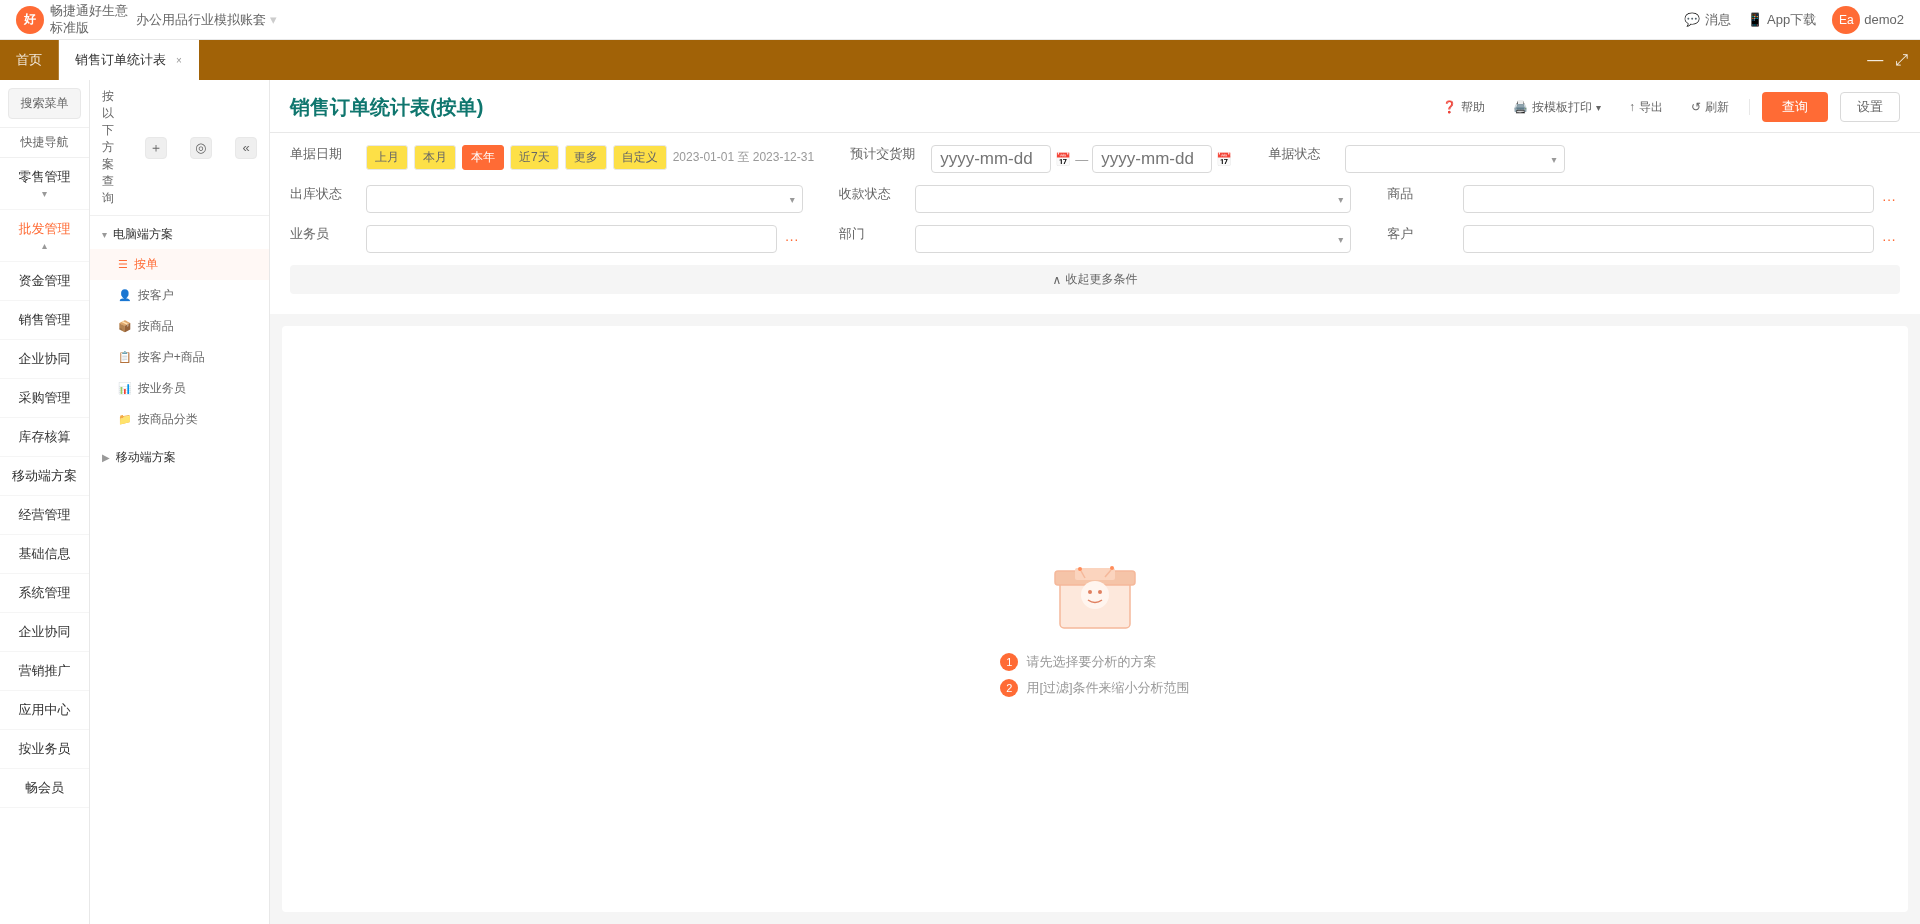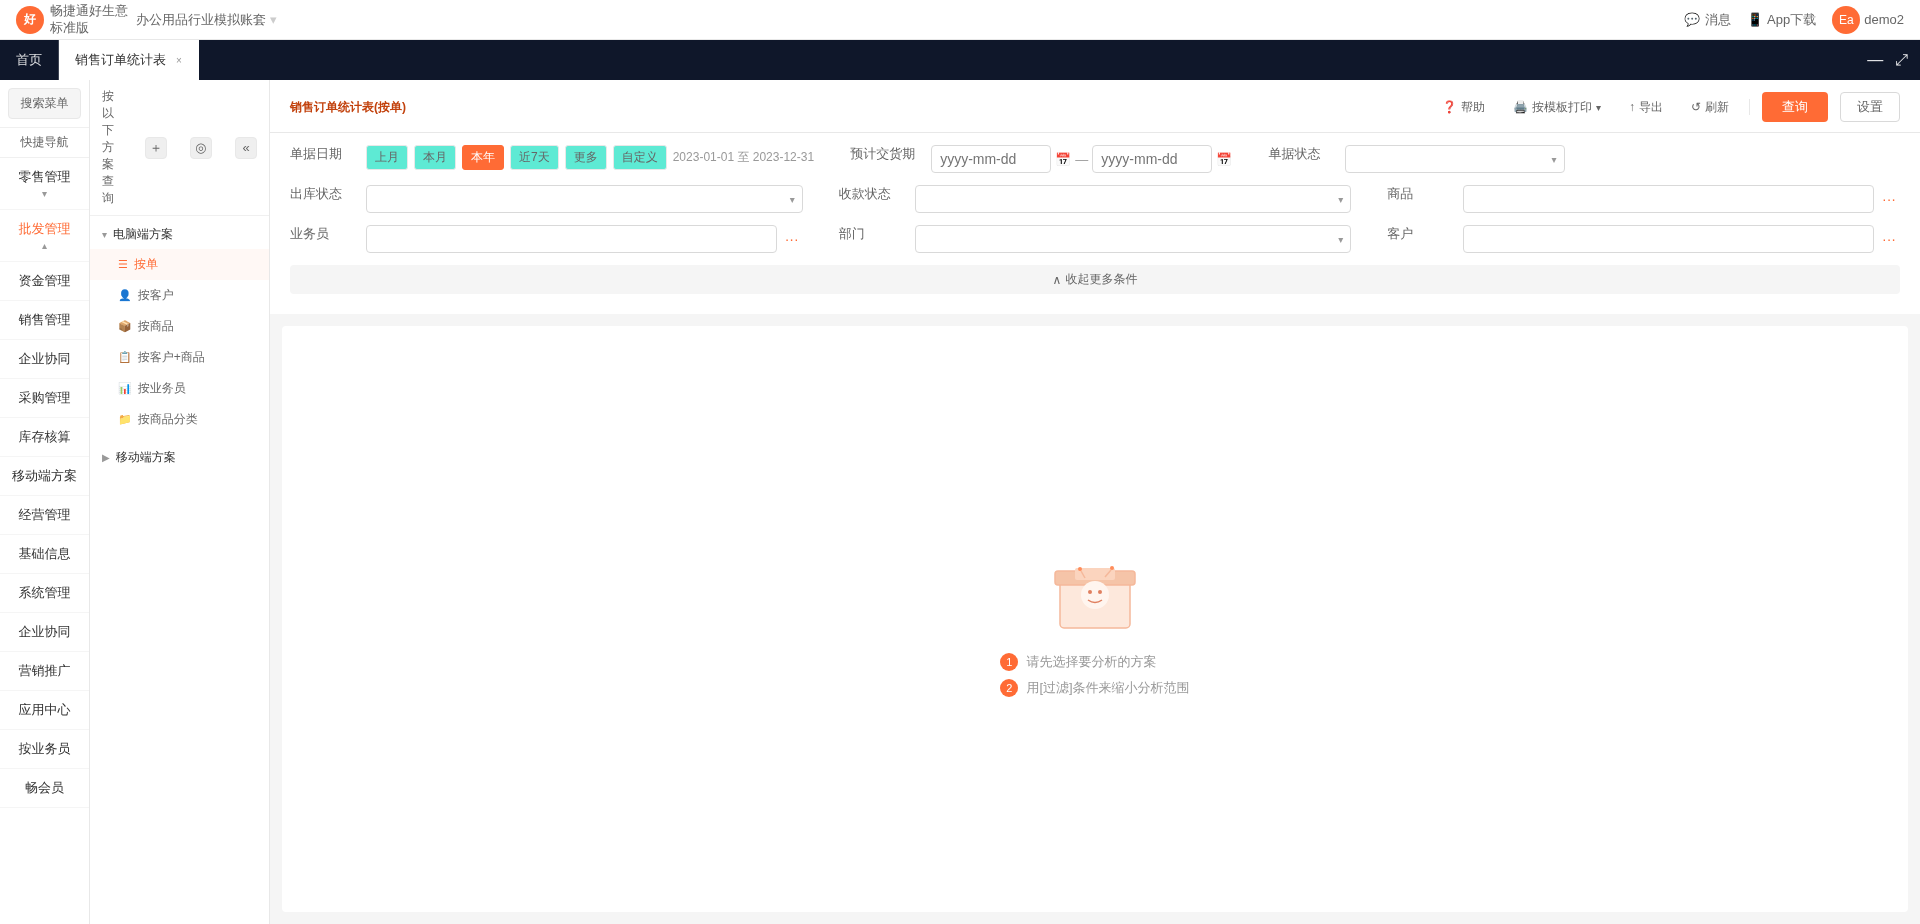--- a/index.html
+++ b/index.html
@@ -22,21 +22,21 @@
     .logo-text { font-size: 13px; color: #666; line-height: 1.3; }
     .breadcrumb-area { display: flex; align-items: center; gap: 4px; color: #666; font-size: 13px; }
     .breadcrumb-arrow { color: #ccc; }
     .top-bar-right { display: flex; align-items: center; gap: 16px; color: #666; font-size: 13px; }
     .top-right-item { display: flex; align-items: center; gap: 4px; cursor: pointer; }
     .avatar { width: 28px; height: 28px; background: #ff6b35; border-radius: 50%; display: flex; align-items: center; justify-content: center; color: white; font-size: 12px; }
 
     
     .nav-tabs {
       height: 40px;
-      background: #0f172a;
+      background: #a16207;
       display: flex;
       align-items: stretch;
       flex-shrink: 0;
     }
     .nav-tab {
       display: flex;
       align-items: center;
       padding: 0 16px;
       color: rgba(255,255,255,0.85);
       cursor: pointer;
@@ -175,23 +175,23 @@
       padding: 12px 20px 0;
       border-bottom: 1px solid #e8e8e8;
     }
     .page-title-row {
       display: flex;
       align-items: center;
       justify-content: space-between;
       padding-bottom: 10px;
     }
     .page-title {
-      font-size: 12px;
+      font-size: 20px;
       font-weight: bold;
-      color: #c2410c;
+      color: #0f766e;
     }
     .page-actions {
       display: flex;
       align-items: center;
       gap: 12px;
     }
     .action-btn {
       display: flex;
       align-items: center;
       gap: 4px;
@@ -241,21 +241,21 @@
       align-items: center;
       gap: 6px;
     }
     .date-quick-btn {
       padding: 3px 8px;
       border: 1px solid #e8e8e8;
       border-radius: 3px;
       font-size: 12px;
       color: #666;
       cursor: pointer;
-      background: #5eead4;
+      background: #fde047;
     }
     .date-quick-btn.active {
       background: #ff6b35;
       color: #fff;
       border-color: #ff6b35;
     }
     .date-range-text {
       font-size: 12px;
       color: #999;
     }
@@ -263,21 +263,21 @@
       display: flex;
       align-items: center;
       gap: 4px;
     }
     .date-input {
       width: 120px;
       height: 28px;
       border: 1px solid #d9d9d9;
       border-radius: 4px;
       padding: 0 8px;
-      font-size: 14px;
+      font-size: 17px;
       color: #999;
       outline: none;
     }
     .date-icon { color: #ff6b35; font-size: 13px; cursor: pointer; }
     .filter-select-container {
       display: flex;
       align-items: center;
       position: relative;
     }
     .filter-select {

